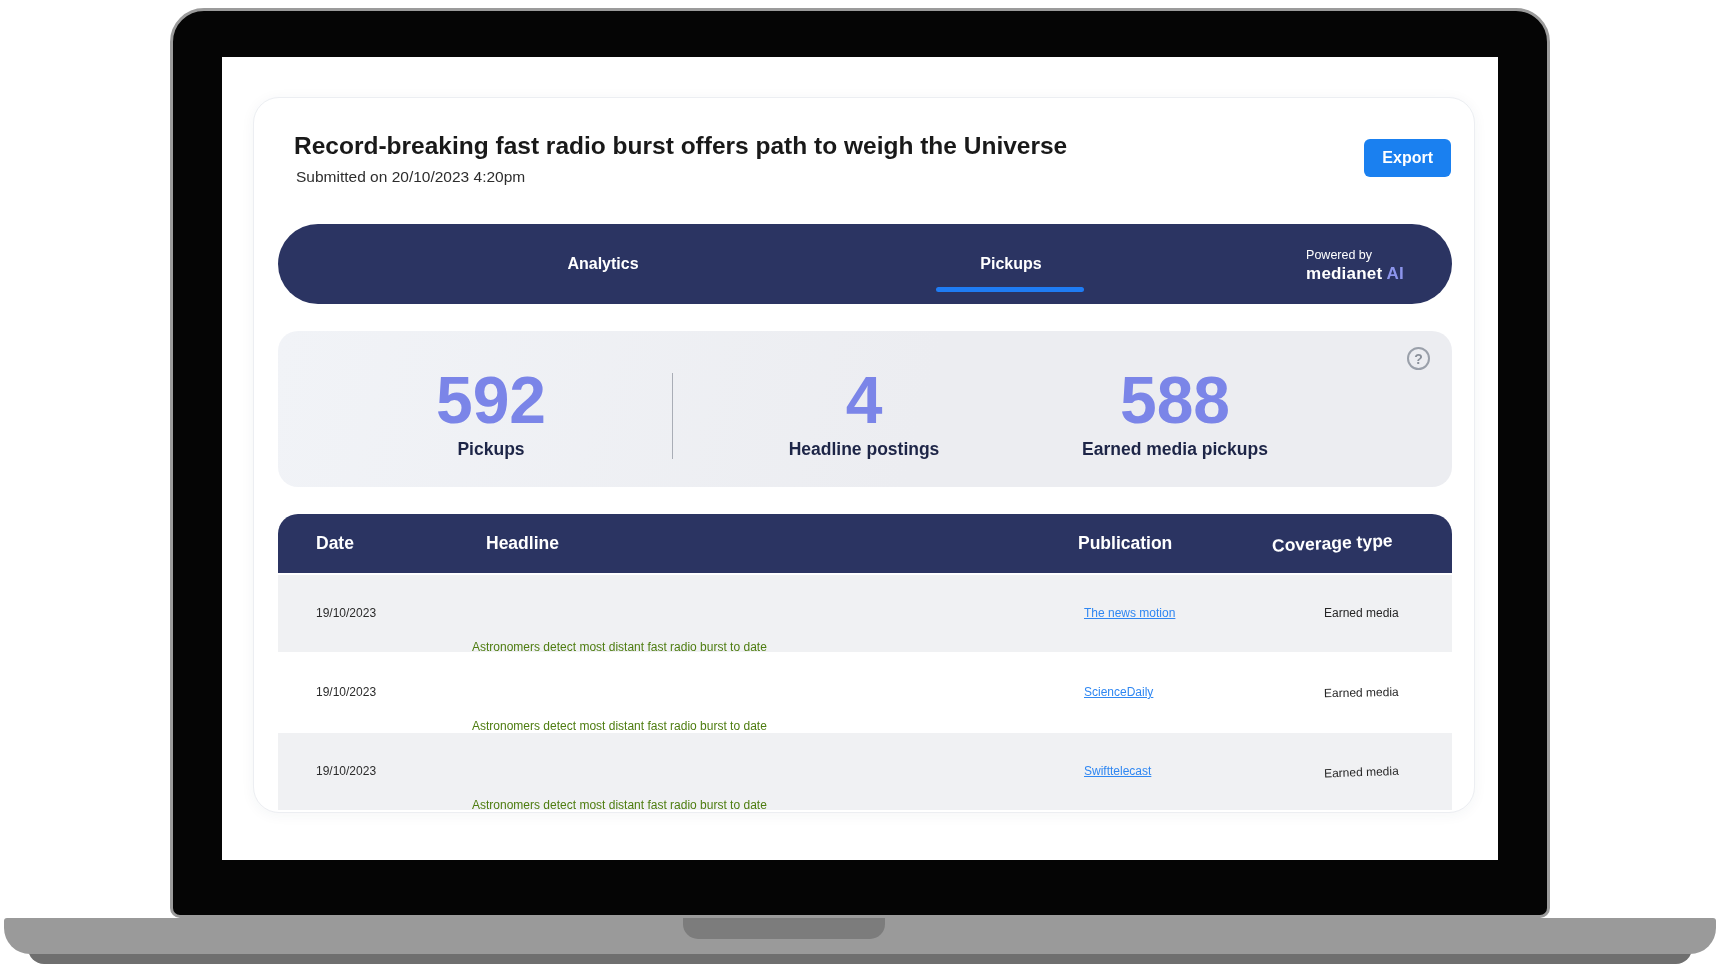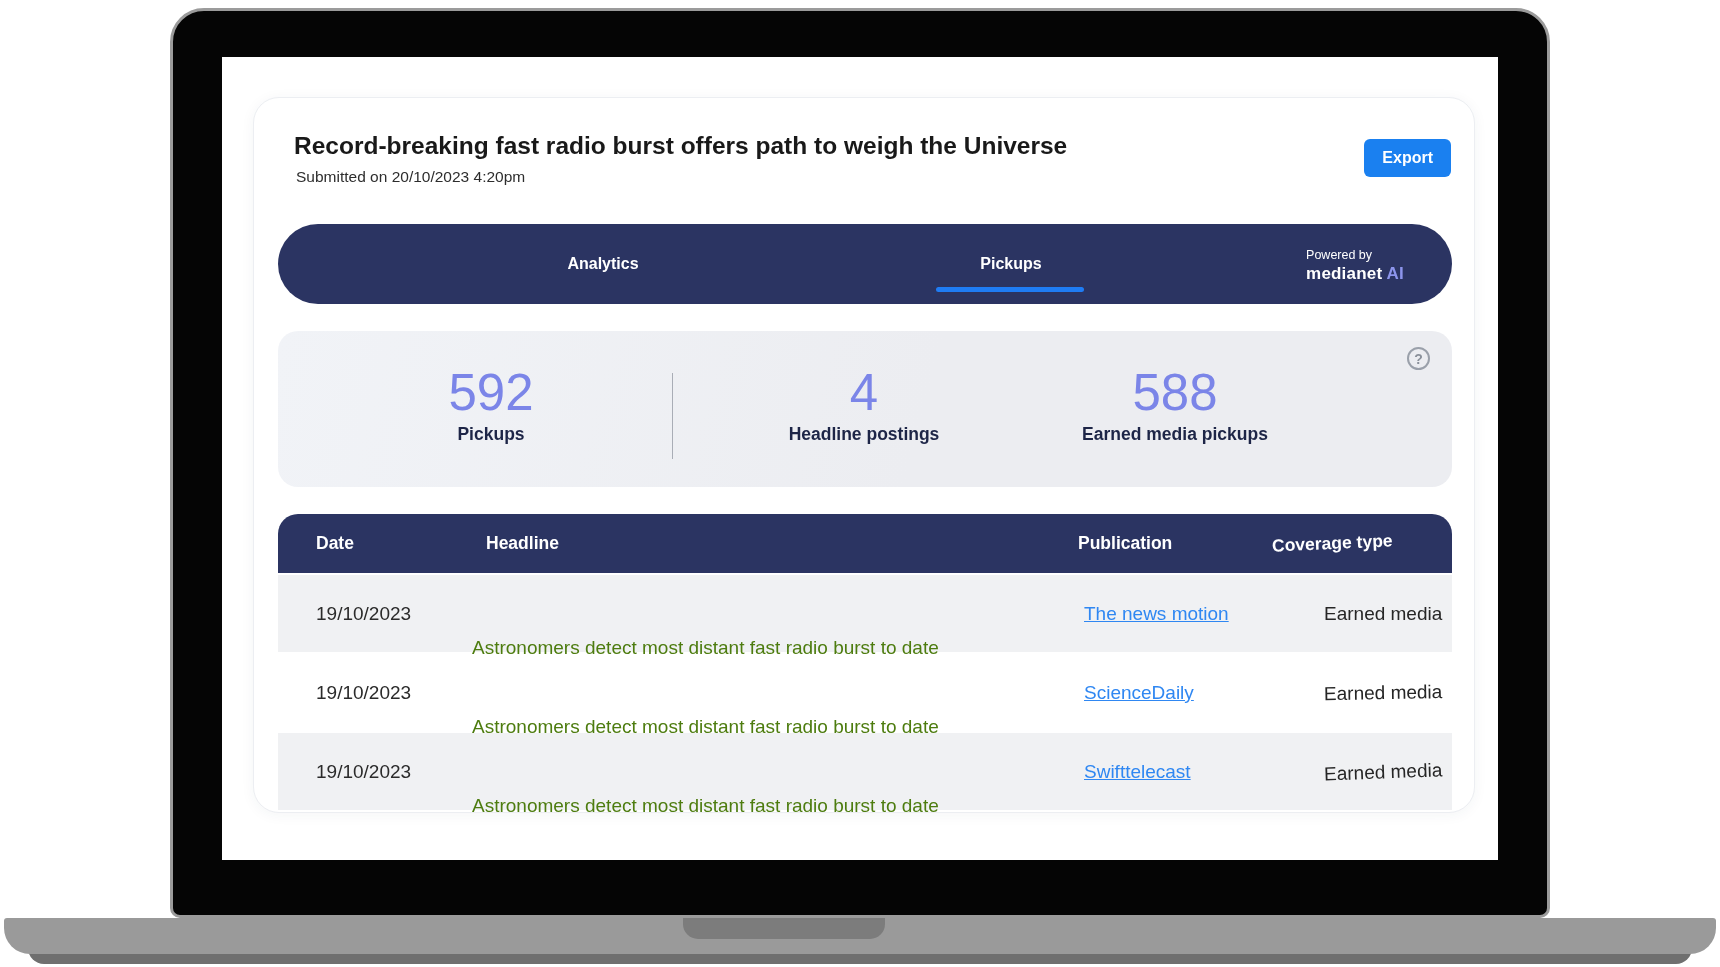--- a/index.html
+++ b/index.html
@@ -42,37 +42,37 @@
   .powered .p2 { font-size:17px; font-weight:700; letter-spacing:.2px; }
   .powered .ai { color:#8d95ec; }
 
   
   .stats { position:absolute; left:24px; top:233px; width:1174px; height:156px;
            border-radius:20px; background:linear-gradient(105deg,#f1f3f7 0%,#ecedf1 55%); }
   .stat { position:absolute; top:38px; text-align:center; }
   .stat-1 { left:88px; width:250px; }
   .stat-2 { left:461px; width:250px; }
   .stat-3 { left:767px; width:260px;text-align:center; }
-  .stat .num { font-size:51px; font-weight:400; color:#7b85e8; line-height:.95; }
+  .stat .num { font-size:66px; font-weight:700; color:#7b85e8; line-height:.95; }
   .stat .lbl { margin-top:7px; font-size:17.5px; font-weight:700; color:#1d2547; }
   .stat-divider { position:absolute; left:394px; top:42px; width:1px; height:86px; background:#a9adb6; }
   .help { position:absolute; right:22px; top:16px; width:23px; height:23px; border-radius:50%;
           border:2px solid #9aa0aa; color:#8a909a; font-size:14px; font-weight:700;
           text-align:center; line-height:20px; cursor:pointer; }
 
   
   .tbl { position:absolute; left:24px; top:416px; width:1174px; }
   .tbl-head { position:relative; height:59px; background:#2b3462; border-radius:20px 20px 0 0;
               color:#fff; font-size:17.5px; font-weight:600;padding-left:40px; }
   .tbl-head span { position:absolute; top:0; line-height:59px; }
   .th-date { left:38px; }
   .th-headline { left:208px; }
   .th-publication { left:800px; }
   .th-coverage { left:994px; transform:rotate(-2.5deg); }
-  .t-row { position:relative; height:77px; margin-top:2px; background:#fff; font-size:19px; }
+  .t-row { position:relative; height:77px; margin-top:2px; background:#fff; font-size:12px; }
   .t-row:nth-child(odd) { background:#f0f1f3; }
   .t-row span, .t-row a { position:absolute; top:0; line-height:77px; }
   .c-date { left:38px; color:#2b2b2b; }
   .c-headline { left:194px; color:#4d7c0f;margin-top:34px; }
   .c-publication { left:806px; color:#2f87f2; text-decoration:underline; cursor:pointer; }
   .c-coverage { left:1046px; width:140px; color:#262626; }
   .t-row:nth-child(2) .c-coverage { transform:rotate(-1deg); }
   .t-row:nth-child(3) .c-coverage { transform:rotate(-2deg); }
 </style>
 </head>

